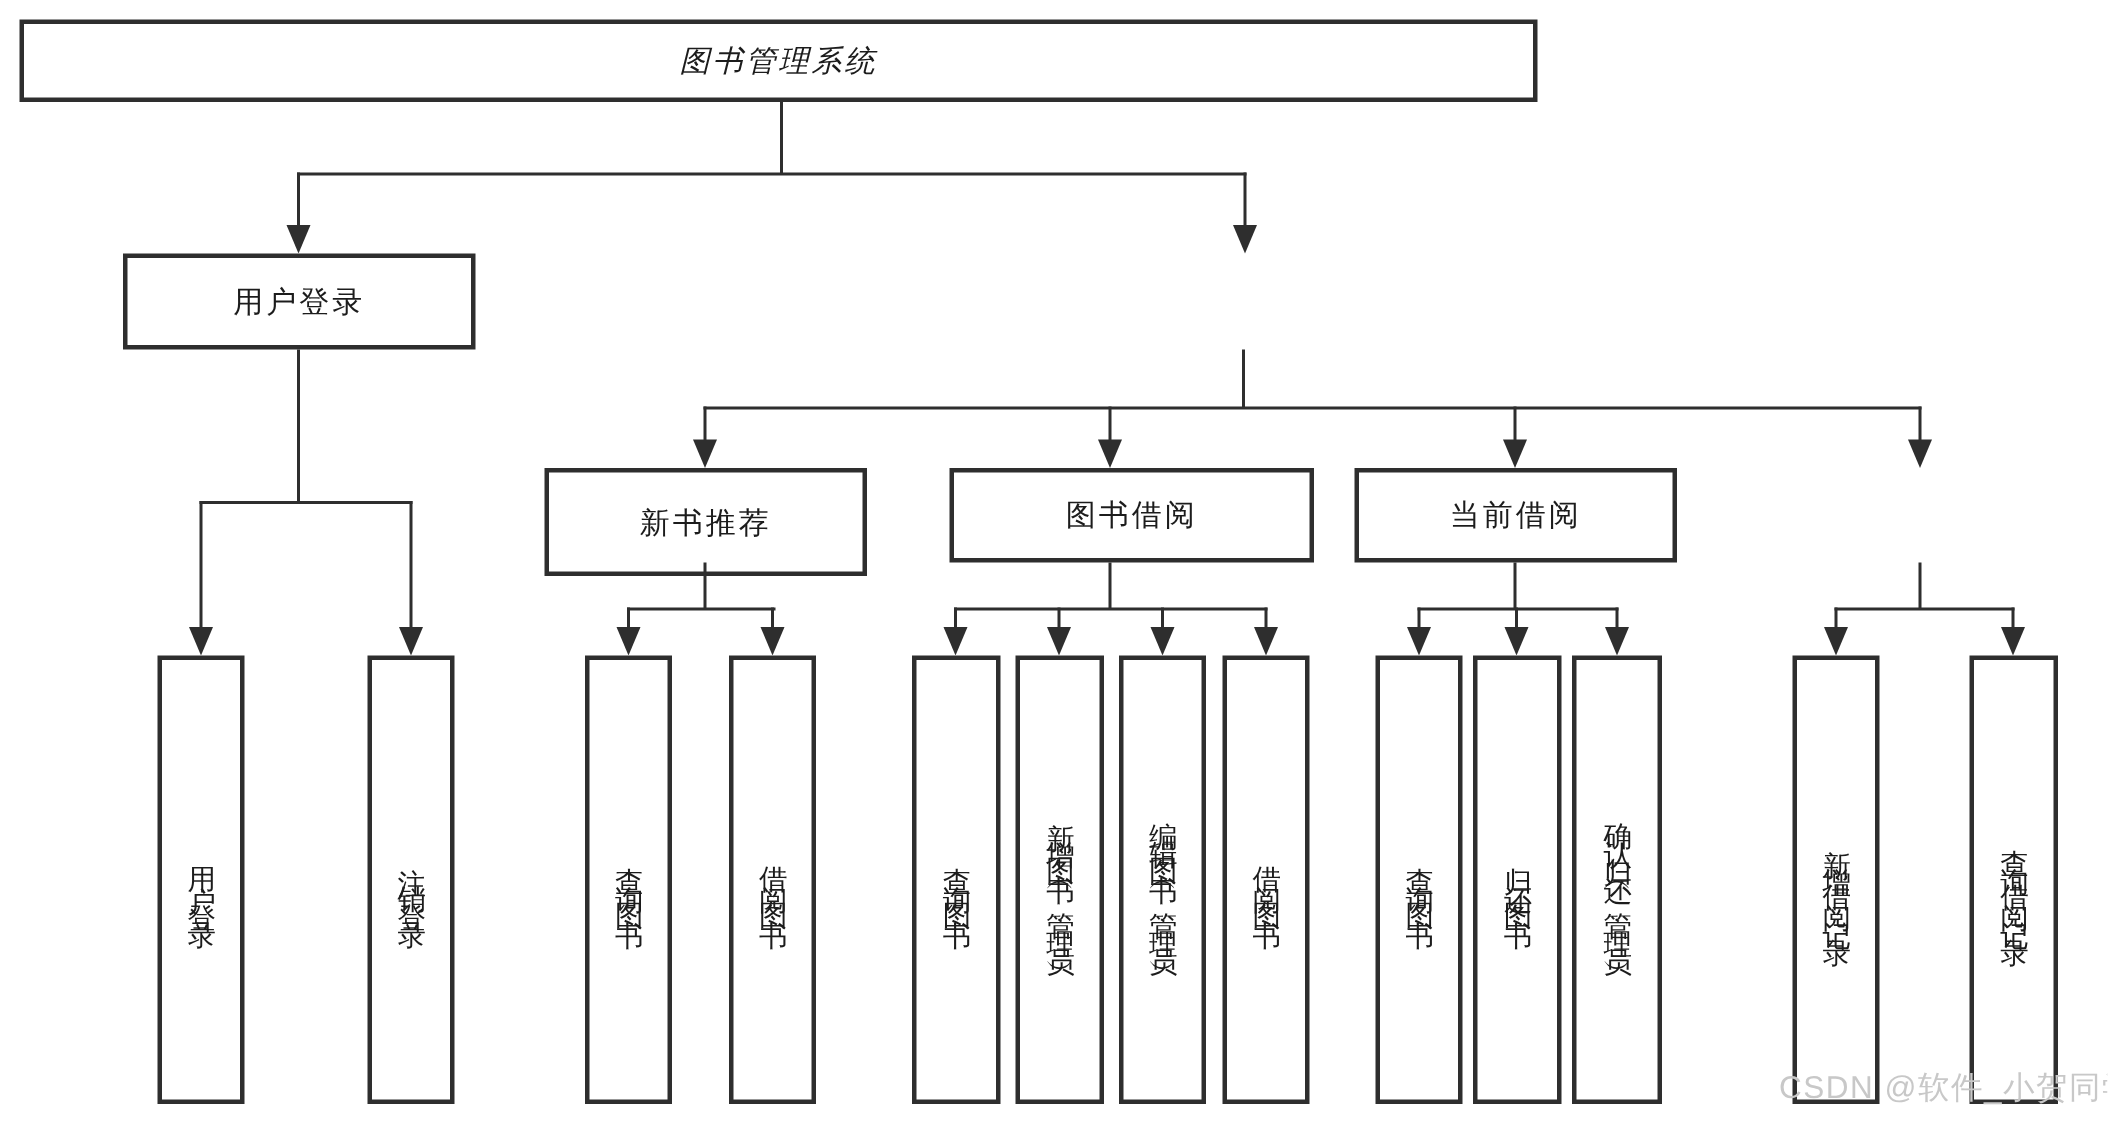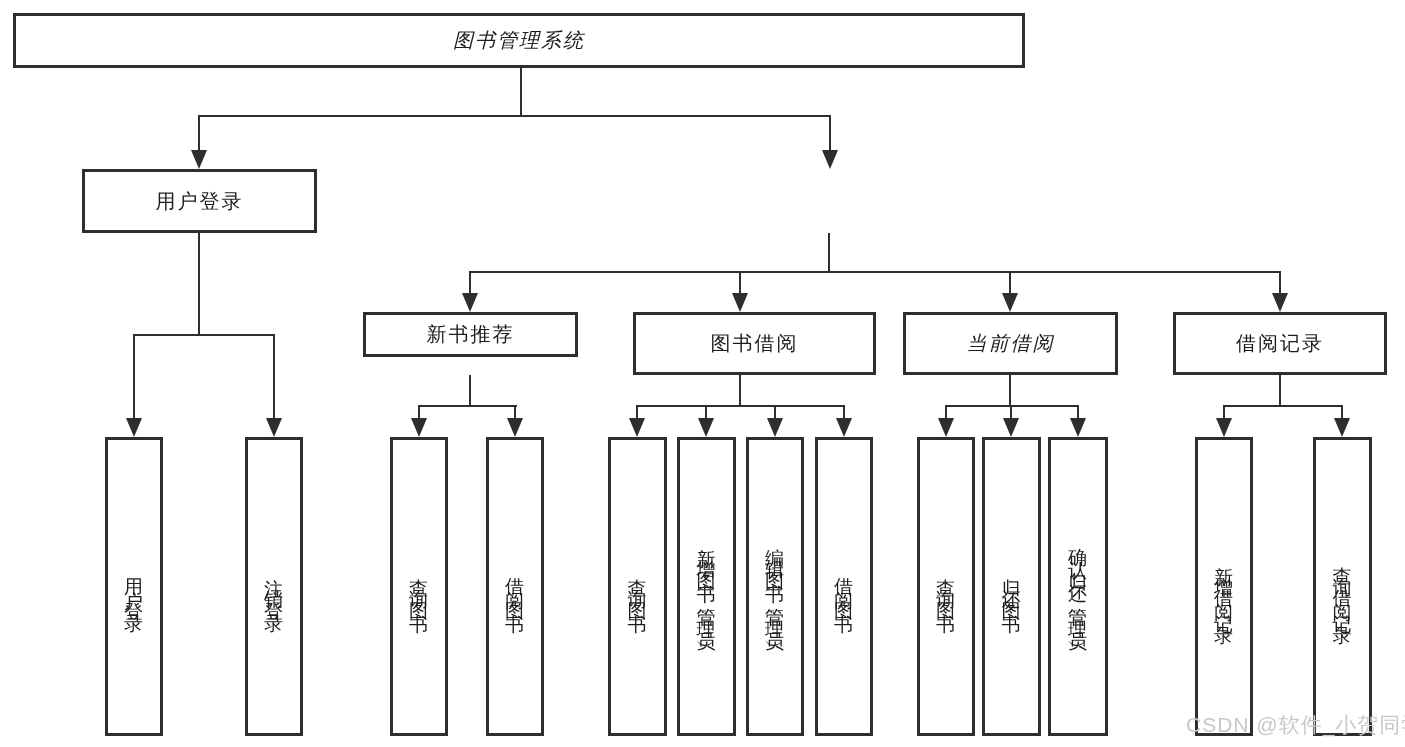--- a/index.html
+++ b/index.html
@@ -60,31 +60,28 @@
   <div class="hline" style="left:469px;top:271px;width:812px;"></div>
   <div class="vline" style="left:469px;top:271px;height:23px;"></div>
   <div class="arrow" style="left:462px;top:293px;"></div>
   <div class="vline" style="left:739px;top:271px;height:23px;"></div>
   <div class="arrow" style="left:732px;top:293px;"></div>
   <div class="vline" style="left:1009px;top:271px;height:23px;"></div>
   <div class="arrow" style="left:1002px;top:293px;"></div>
   <div class="vline" style="left:1279px;top:271px;height:23px;"></div>
   <div class="arrow" style="left:1272px;top:293px;"></div>
 
-  <div class="box" style="left:363px;top:312px;width:215px;height:45px;">
+  <div class="box" style="left:363px;top:312px;width:215px;height:72px;">
     <span>新书推荐</span>
   </div>
   <div class="box" style="left:633px;top:312px;width:243px;height:63px;">
     <span>图书借阅</span>
   </div>
-  <div class="box" style="left:903px;top:312px;width:215px;height:63px;font-style:italic;">
+  <div class="box" style="left:903px;top:312px;width:215px;height:63px;">
     <span>当前借阅</span>
-  </div>
-  <div class="box" style="left:1173px;top:312px;width:214px;height:63px;">
-    <span>借阅记录</span>
   </div>
 
   <div class="vline" style="left:469px;top:375px;height:31px;"></div>
   <div class="hline" style="left:418px;top:405px;width:99px;"></div>
   <div class="vline" style="left:418px;top:405px;height:14px;"></div>
   <div class="arrow" style="left:411px;top:418px;"></div>
   <div class="vline" style="left:514px;top:405px;height:14px;"></div>
   <div class="arrow" style="left:507px;top:418px;"></div>
 
   <div class="vline" style="left:739px;top:375px;height:31px;"></div>

